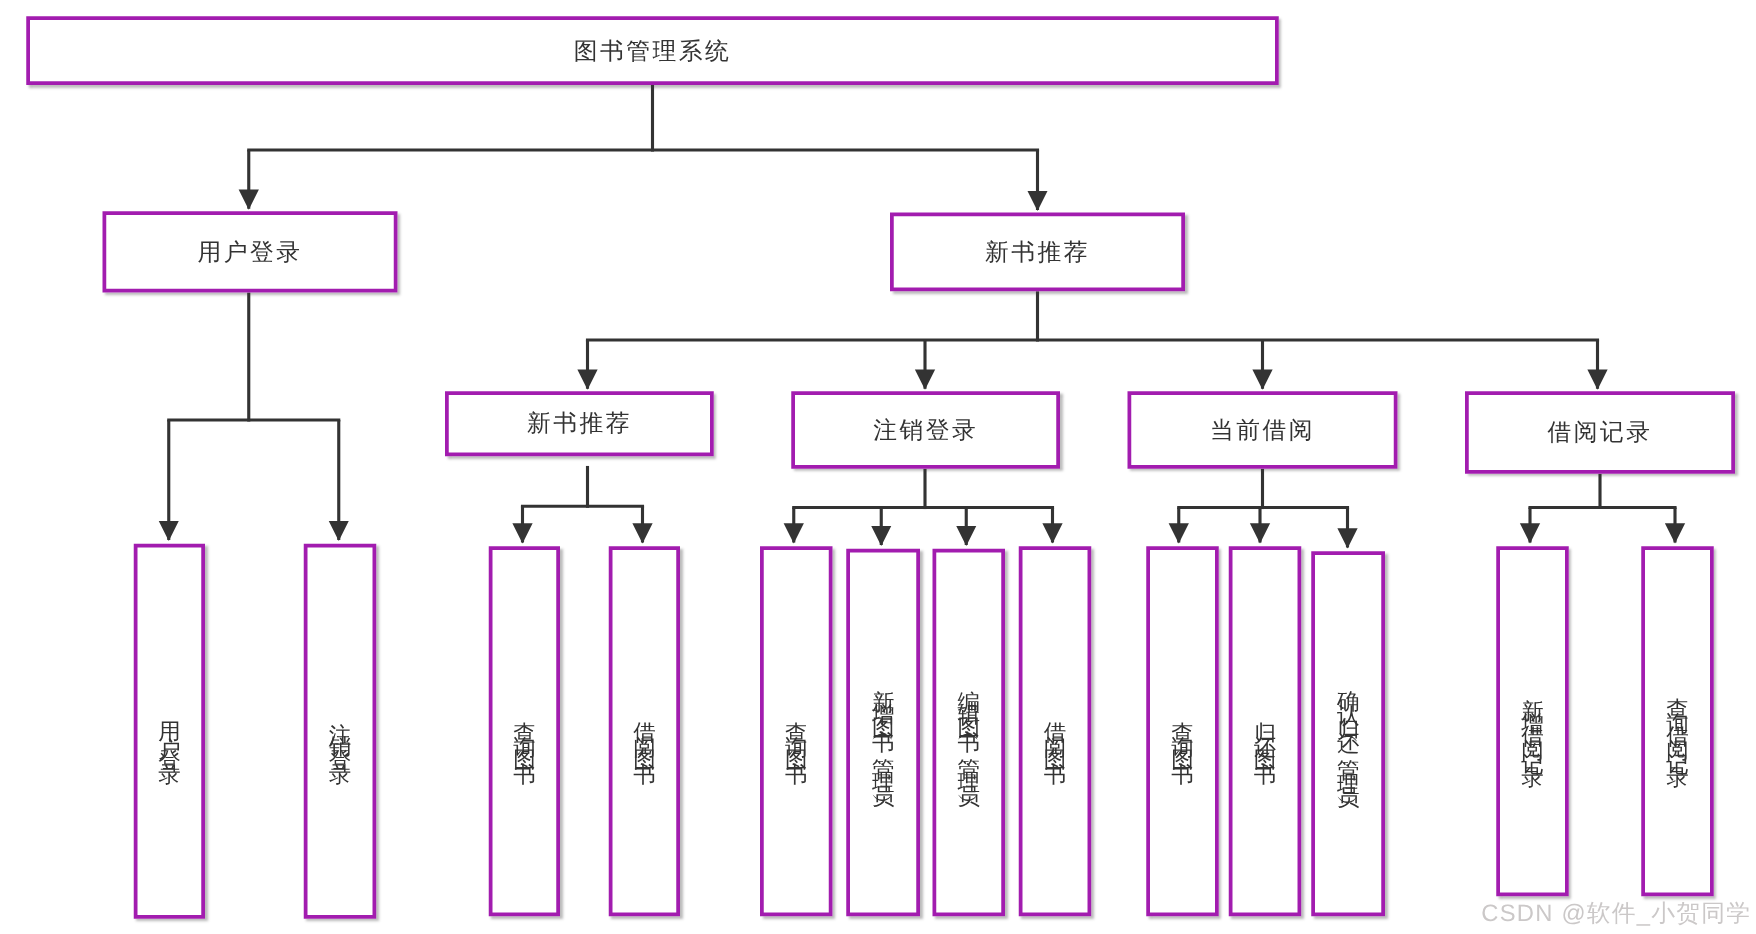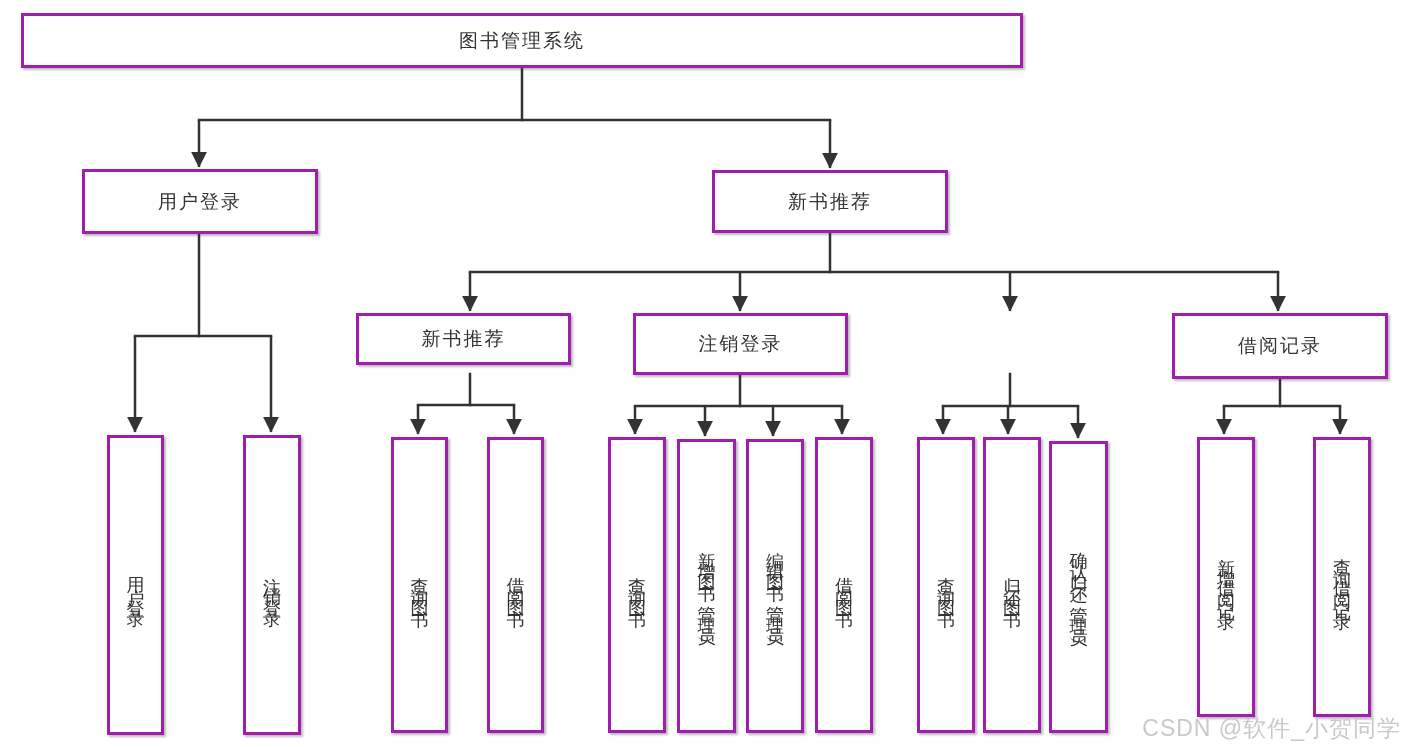--- a/index.html
+++ b/index.html
@@ -44,21 +44,21 @@
     writing-mode: vertical-rl;
     text-orientation: mixed;
     font-size: 18px;
     letter-spacing: 11px;
     line-height: 1;
   }
   .watermark {
     position: absolute;
     right: 4px;
     bottom: 3px;
-    font-size: 23px;
+    font-size: 19px;
     color: #cbc8c8;
     letter-spacing: 1px;
     white-space: nowrap;
   }
 </style>
 </head>
 <body>
 
 <div class="stage">
 
@@ -116,20 +116,21 @@
     </g>
   </svg>
 
   <div class="node h" style="left:21px; top:13px; width:1002px; height:55px;">图书管理系统</div>
 
   <div class="node h" style="left:82px; top:169px; width:236px; height:65px;">用户登录</div>
   <div class="node h" style="left:712px; top:170px; width:236px; height:63px;">新书推荐</div>
 
   <div class="node h" style="left:356px; top:313px; width:215px; height:52px;">新书推荐</div>
   <div class="node h" style="left:633px; top:313px; width:215px; height:62px;">注销登录</div>
+  <div class="node h" style="left:902px; top:313px; width:216px; height:62px;">当前借阅</div>
   <div class="node h" style="left:1172px; top:313px; width:216px; height:66px;">借阅记录</div>
 
   <div class="node v" style="left:107px; top:435px; width:57px; height:300px;">用户登录</div>
   <div class="node v" style="left:243px; top:435px; width:58px; height:300px;">注销登录</div>
 
   <div class="node v" style="left:391px; top:437px; width:57px; height:296px;">查询图书</div>
   <div class="node v" style="left:487px; top:437px; width:57px; height:296px;">借阅图书</div>
 
   <div class="node v" style="left:608px; top:437px; width:58px; height:296px;">查询图书</div>
   <div class="node v" style="left:677px; top:439px; width:59px; height:294px;">新增图书（管理员）</div>

